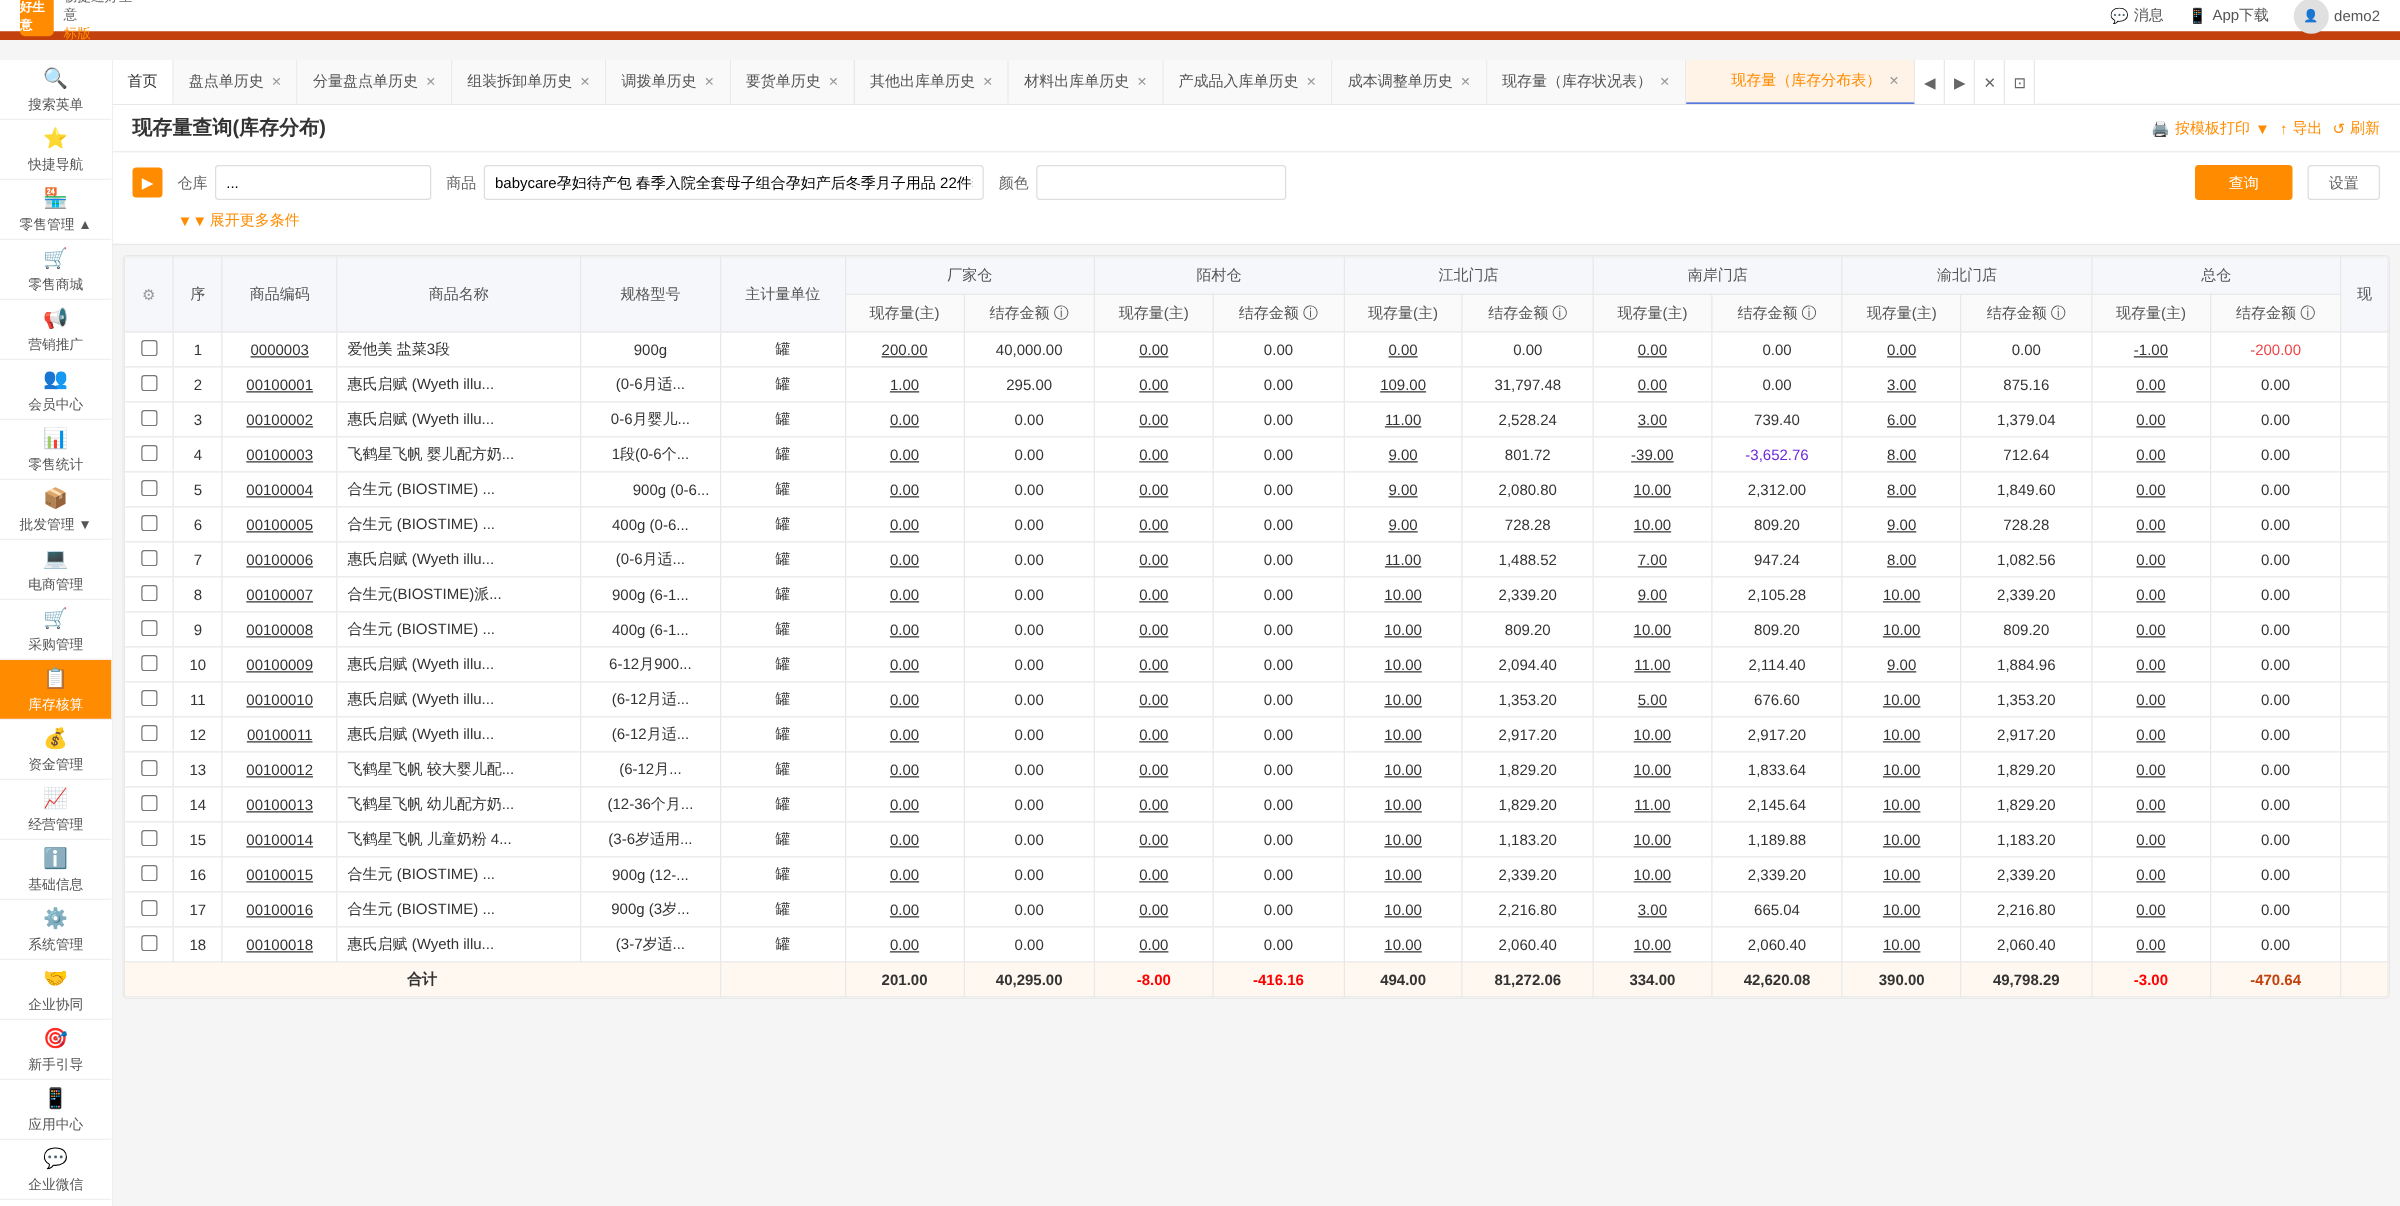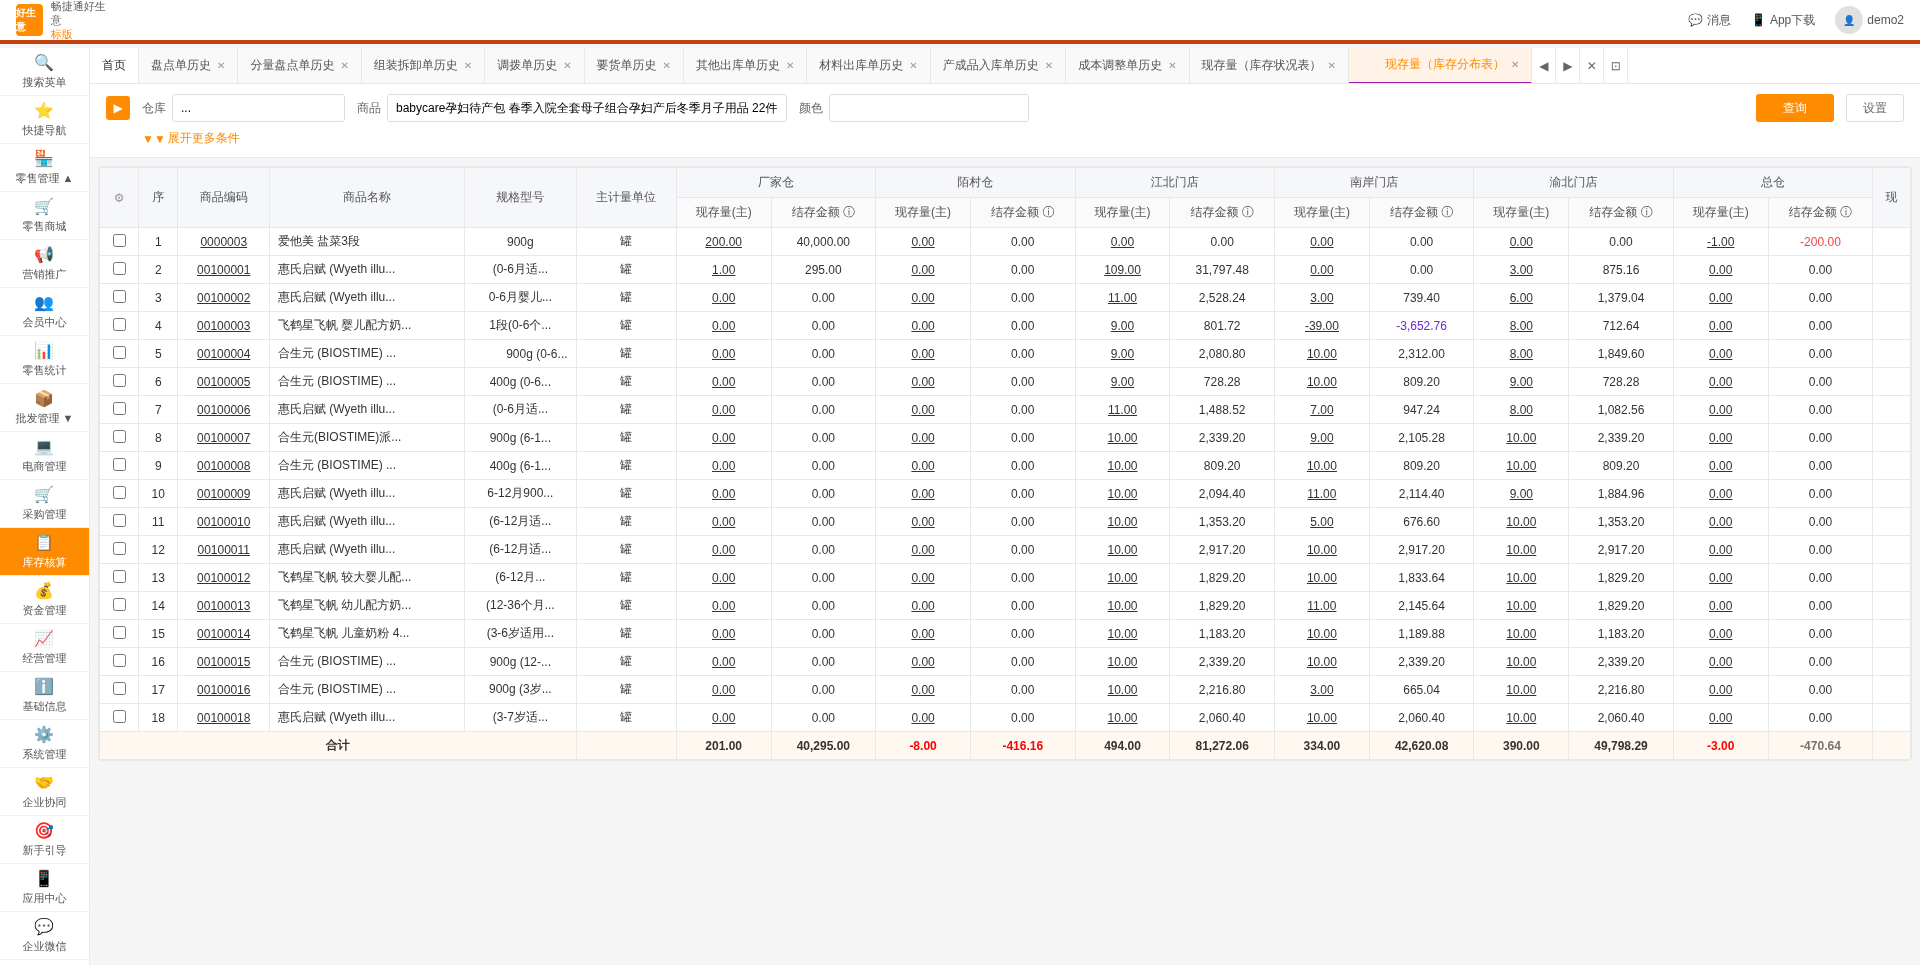--- a/index.html
+++ b/index.html
@@ -1,25 +1,25 @@
 <!DOCTYPE html>
 <html><head>
   <meta charset="utf-8">
   <style>
     * { box-sizing: border-box; margin: 0; padding: 0; }
     body { font-family: 'Microsoft YaHei', Arial, sans-serif; font-size: 12px; background: #f5f5f5; color: #333; overflow: hidden; }
 
     
     .top-header {
-      height: 44px;
+      height: 32px;
       background: #fff;
       display: flex;
       justify-content: space-between;
       padding: 0 16px;
-      border-bottom: 4px solid #c2410c;
+      border-bottom: 7px solid #c2410c;
       position: fixed;
       top: 0; left: 0; right: 0; z-index: 100;
     }
     .logo-area {
       display: flex; align-items: center; gap: 8px;
       width: 90px;
     }
     .logo-icon {
       width: 32px; height: 32px; background: #ff8c00; border-radius: 4px;
       display: flex; align-items: center; justify-content: center; color: #fff; font-size: 10px; font-weight: bold;
@@ -45,21 +45,21 @@
       display: flex; align-items: center; gap: 4px;
       padding: 0 12px;
       font-size: 12px;
       cursor: pointer;
       white-space: nowrap;
       border-right: 1px solid #e8e8e8;
       color: #555;
       background: #f9f9f9;
     }
     .tab-item.home { background: #fff; color: #333; }
-    .tab-item.active { background: #fff3e8; color: #ff8c00; border-bottom: 2px solid #a21caf; padding-left: 36px; }
+    .tab-item.active { background: #fff3e8; color: #ff8c00; border-bottom: 2px solid #1d4ed8; padding-left: 36px; }
     .tab-item .tab-close { color: #999; font-size: 10px; margin-left: 2px; }
     .tab-nav-btn {
       width: 24px; height: 36px; display: flex; align-items: center; justify-content: center;
       cursor: pointer; border-right: 1px solid #e8e8e8; color: #666; background: #fff;
     }
 
     
     .sidebar {
       position: fixed;
       top: 48px; left: 0; bottom: 0;
@@ -346,20 +346,38 @@
     现存量（库存分布表） <span class="tab-close">✕</span>
   </div>
   <div class="tab-nav-btn">◀</div>
   <div class="tab-nav-btn">▶</div>
   <div class="tab-nav-btn">✕</div>
   <div class="tab-nav-btn">⊡</div>
 </div>
 
 <div class="main-content">
 
+  <div class="page-header">
+    <div class="page-title">现存量查询(库存分布)</div>
+    <div class="page-actions">
+      <div class="btn-link">
+        <span>🖨️</span>
+        <span>按模板打印</span>
+        <span>▼</span>
+      </div>
+      <div class="btn-link">
+        <span>↑</span>
+        <span>导出</span>
+      </div>
+      <div class="btn-link">
+        <span>↺</span>
+        <span>刷新</span>
+      </div>
+    </div>
+  </div>
 
   <div class="filter-area">
     <div class="filter-row">
       <div class="orange-arrow">▶</div>
       <div class="filter-item">
         <span class="filter-label">仓库</span>
         <input class="filter-input" type="text" value="..." style="min-width: 80px;">
       </div>
       <div class="filter-item">
         <span class="filter-label">商品</span>
@@ -803,20 +821,20 @@
   <td>40,295.00</td>
   <td style="color:red;">-8.00</td>
   <td style="color:red;">-416.16</td>
   <td>494.00</td>
   <td>81,272.06</td>
   <td>334.00</td>
   <td>42,620.08</td>
   <td>390.00</td>
   <td>49,798.29</td>
   <td style="color:red;">-3.00</td>
-  <td style="color:#737373;">-470.64</td>
+  <td style="color:#c2410c;">-470.64</td>
   <td></td>
 </tr>
         </tbody>
     </table>
   </div>
 
 </div>
 
 </body></html>

